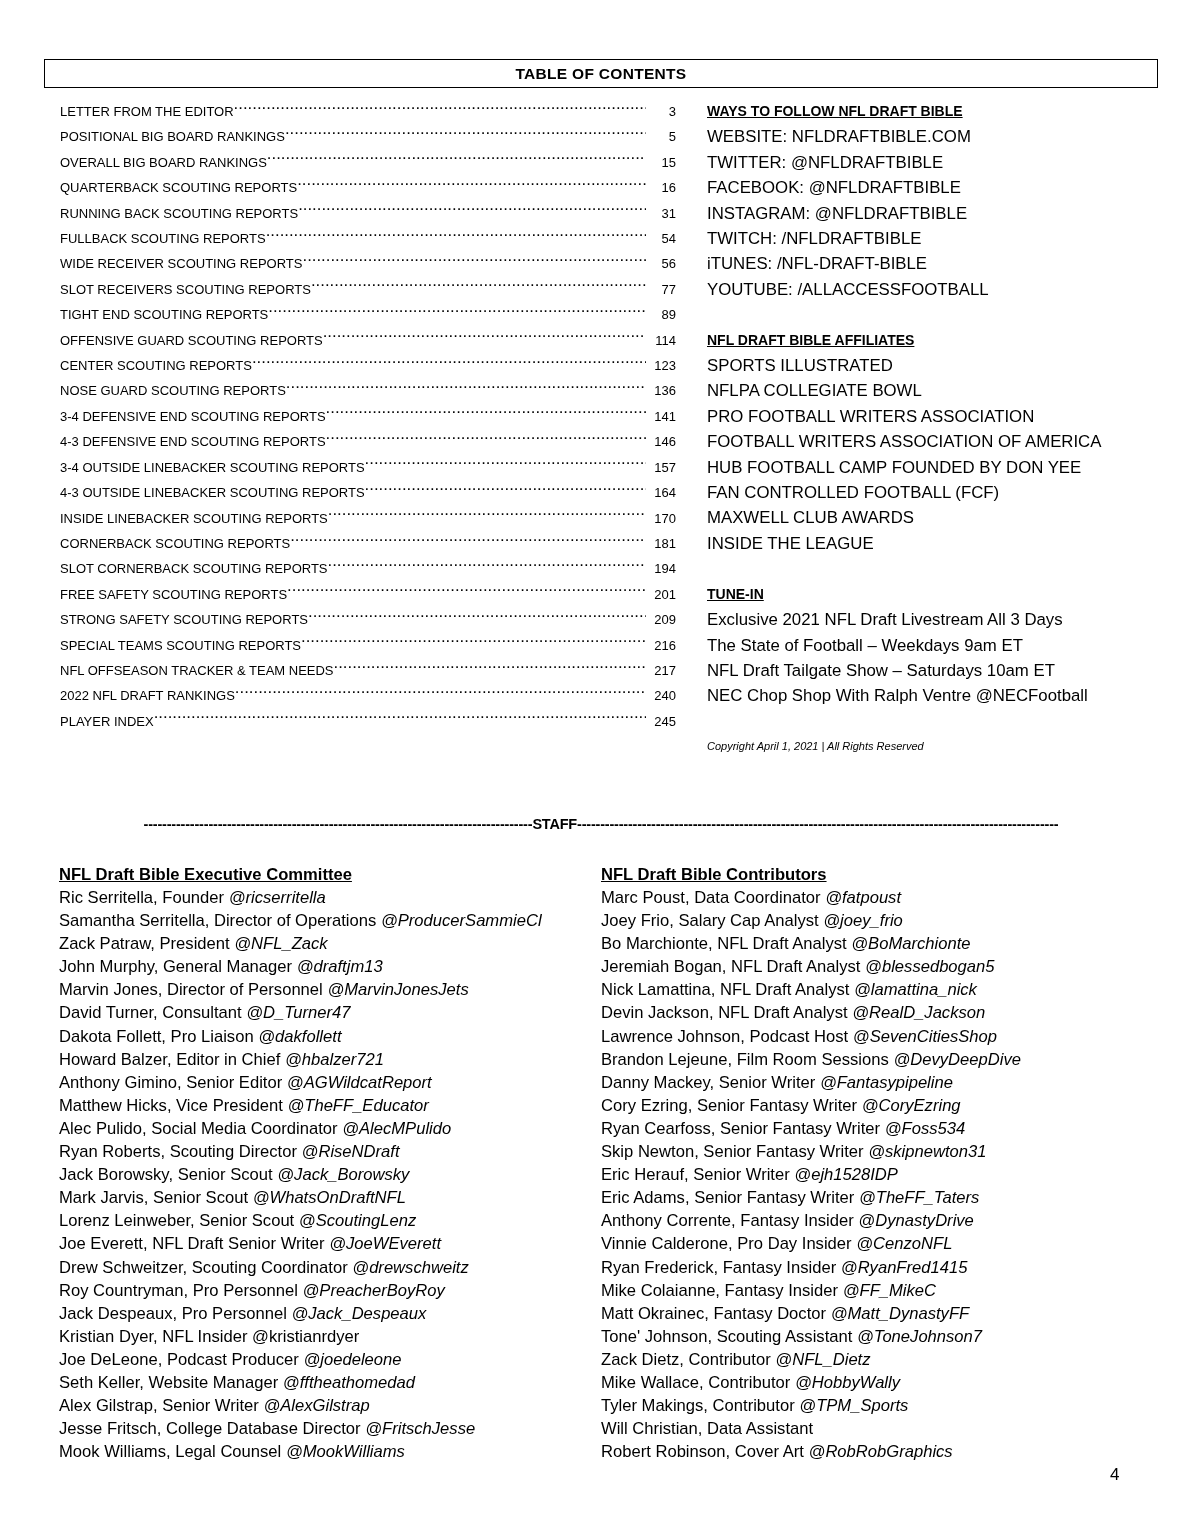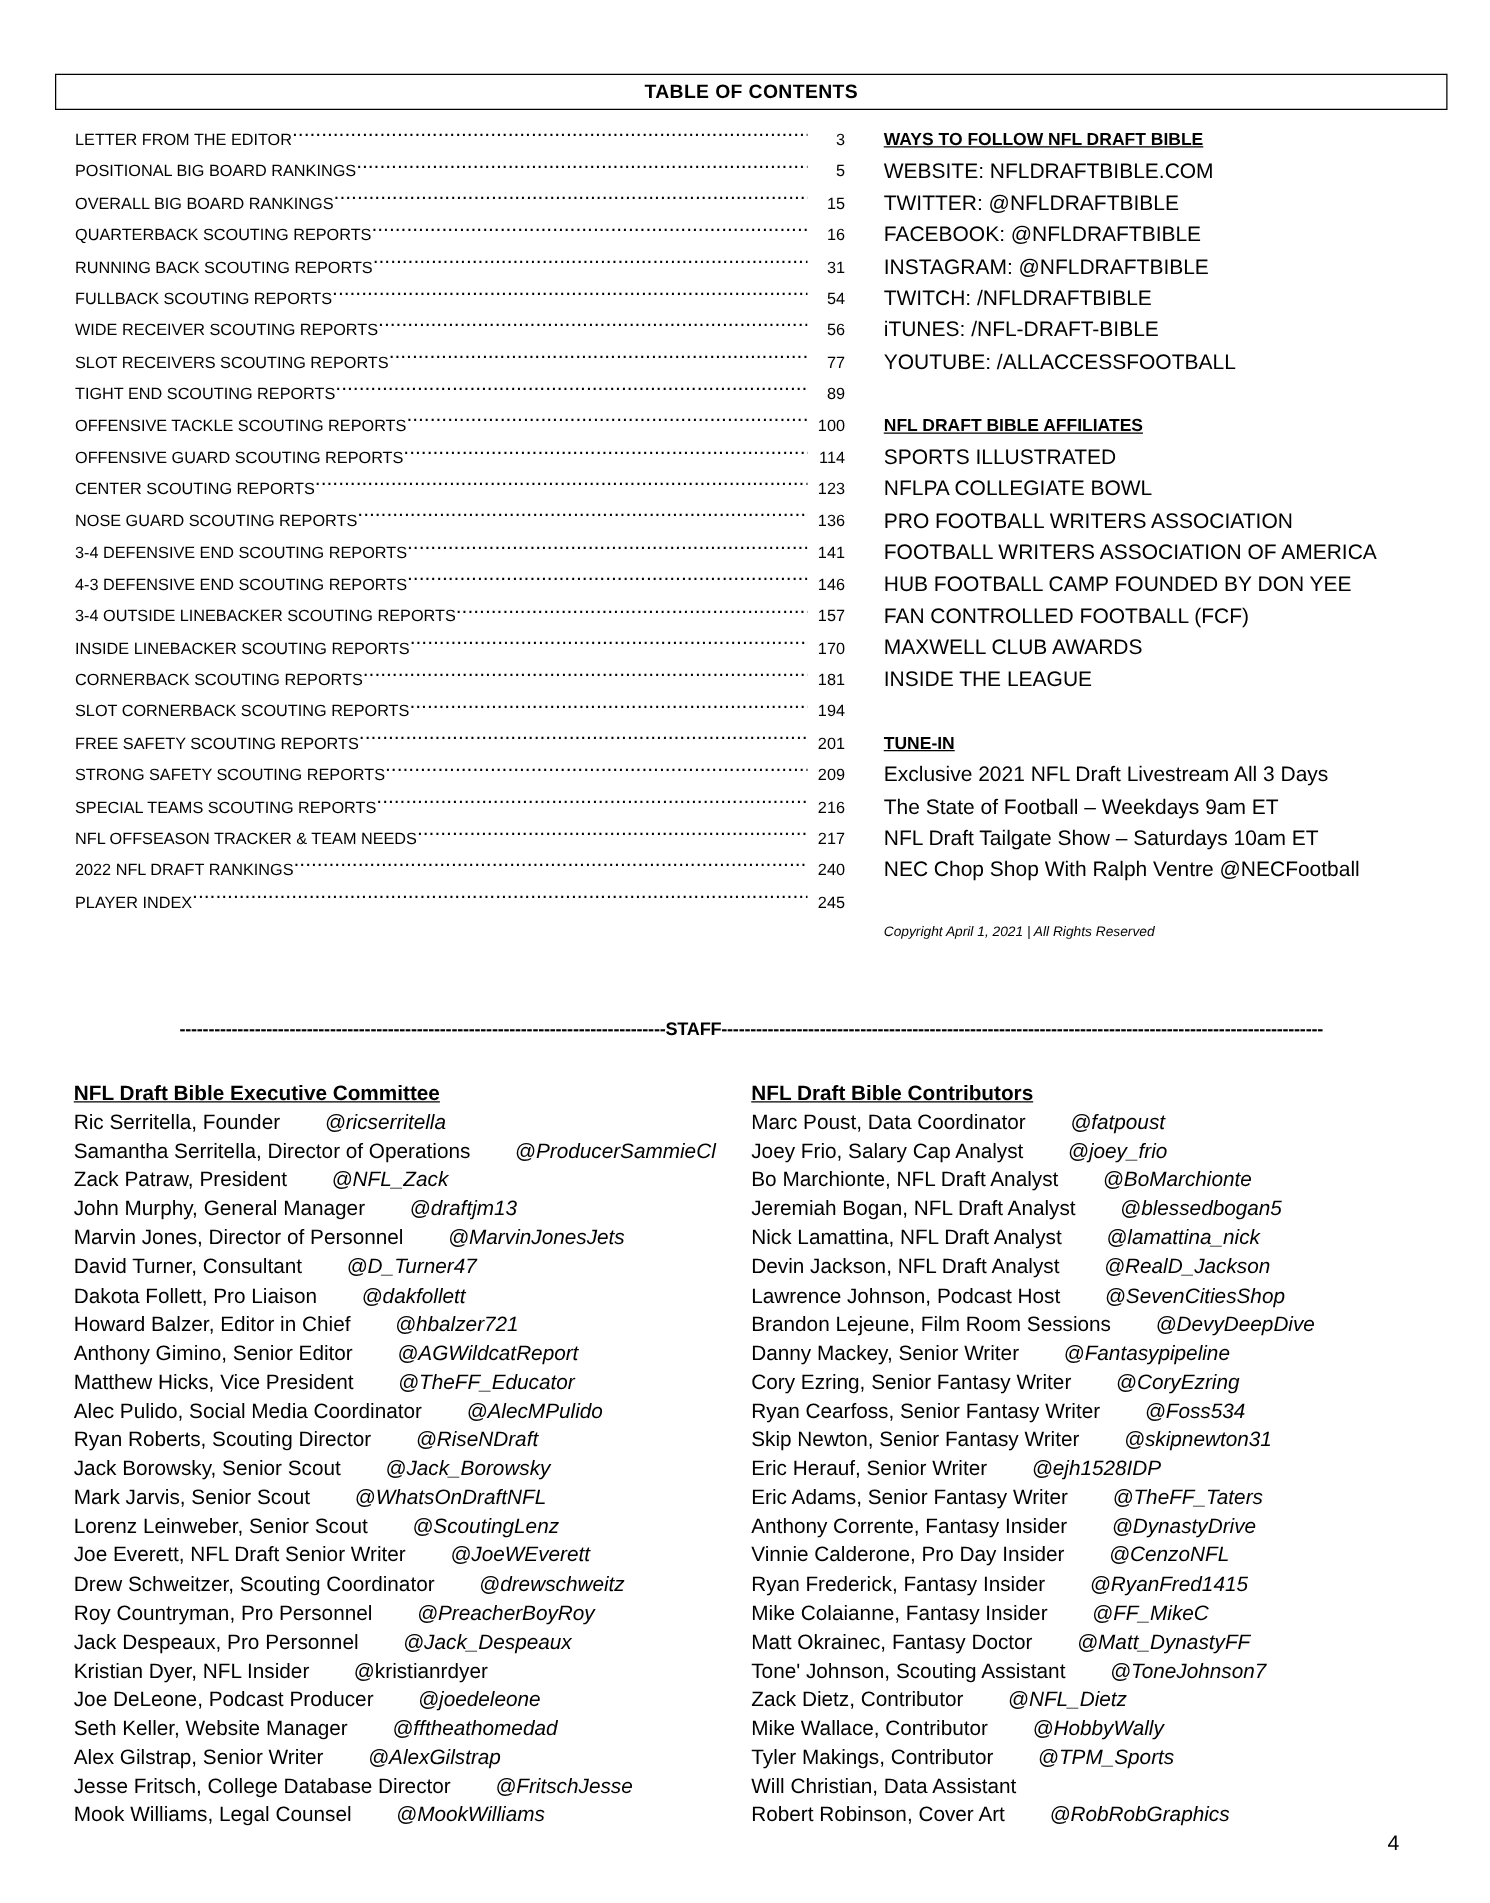--- a/index.html
+++ b/index.html
@@ -134,21 +134,20 @@
     white-space: nowrap;
     margin-bottom: 0px;
   }
   .staff-line {
     font-size: 16.6px;
     line-height: 23.1px;
     white-space: nowrap;
   }
   .staff-line .handle {
     font-style: italic;
-    margin-left: 31px;
   }
   .staff-line .handle.plain {
     font-style: normal;
   }
 
   
   .page-number {
     position: absolute;
     left: 1110px;
     top: 1465px;
@@ -204,25 +203,20 @@
         <span class="toc-label">SLOT RECEIVERS SCOUTING REPORTS</span>
         <span class="toc-leader"></span>
         <span class="toc-page">77</span>
       </div>
       <div class="toc-row">
         <span class="toc-label">TIGHT END SCOUTING REPORTS</span>
         <span class="toc-leader"></span>
         <span class="toc-page">89</span>
       </div>
       <div class="toc-row">
-        <span class="toc-label">OFFENSIVE TACKLE SCOUTING REPORTS</span>
-        <span class="toc-leader"></span>
-        <span class="toc-page">100</span>
-      </div>
-      <div class="toc-row">
         <span class="toc-label">OFFENSIVE GUARD SCOUTING REPORTS</span>
         <span class="toc-leader"></span>
         <span class="toc-page">114</span>
       </div>
       <div class="toc-row">
         <span class="toc-label">CENTER SCOUTING REPORTS</span>
         <span class="toc-leader"></span>
         <span class="toc-page">123</span>
       </div>
       <div class="toc-row">
@@ -237,20 +231,25 @@
       </div>
       <div class="toc-row">
         <span class="toc-label">4-3 DEFENSIVE END SCOUTING REPORTS</span>
         <span class="toc-leader"></span>
         <span class="toc-page">146</span>
       </div>
       <div class="toc-row">
         <span class="toc-label">3-4 OUTSIDE LINEBACKER SCOUTING REPORTS</span>
         <span class="toc-leader"></span>
         <span class="toc-page">157</span>
+      </div>
+      <div class="toc-row">
+        <span class="toc-label">4-3 OUTSIDE LINEBACKER SCOUTING REPORTS</span>
+        <span class="toc-leader"></span>
+        <span class="toc-page">164</span>
       </div>
       <div class="toc-row">
         <span class="toc-label">INSIDE LINEBACKER SCOUTING REPORTS</span>
         <span class="toc-leader"></span>
         <span class="toc-page">170</span>
       </div>
       <div class="toc-row">
         <span class="toc-label">CORNERBACK SCOUTING REPORTS</span>
         <span class="toc-leader"></span>
         <span class="toc-page">181</span>

